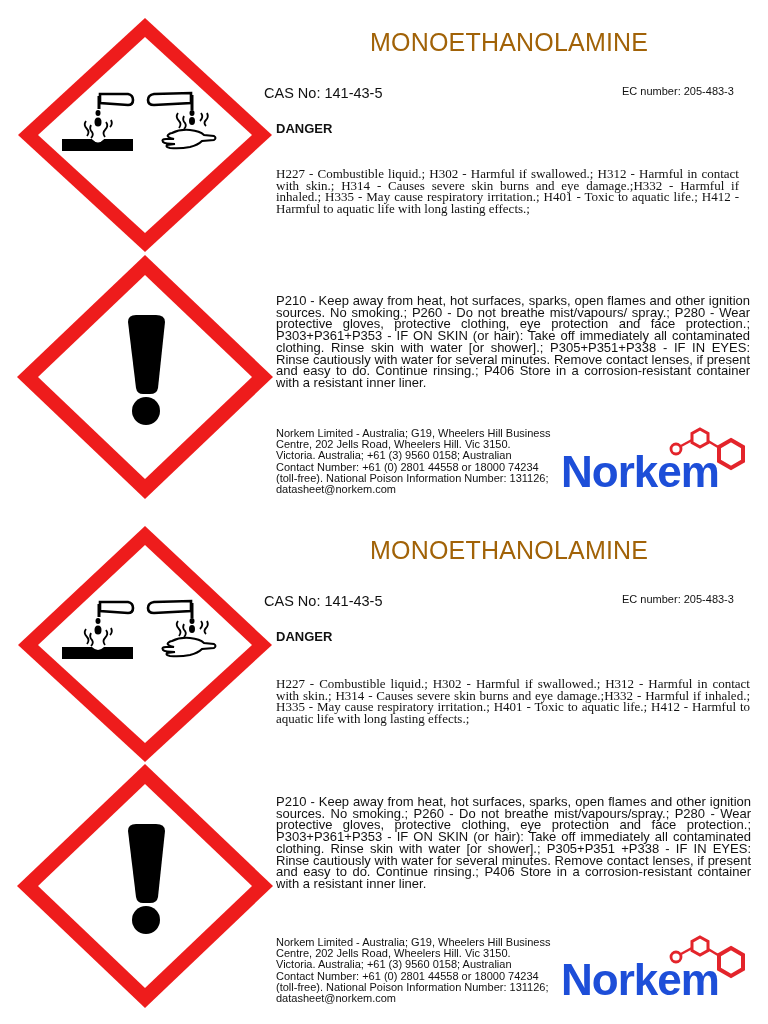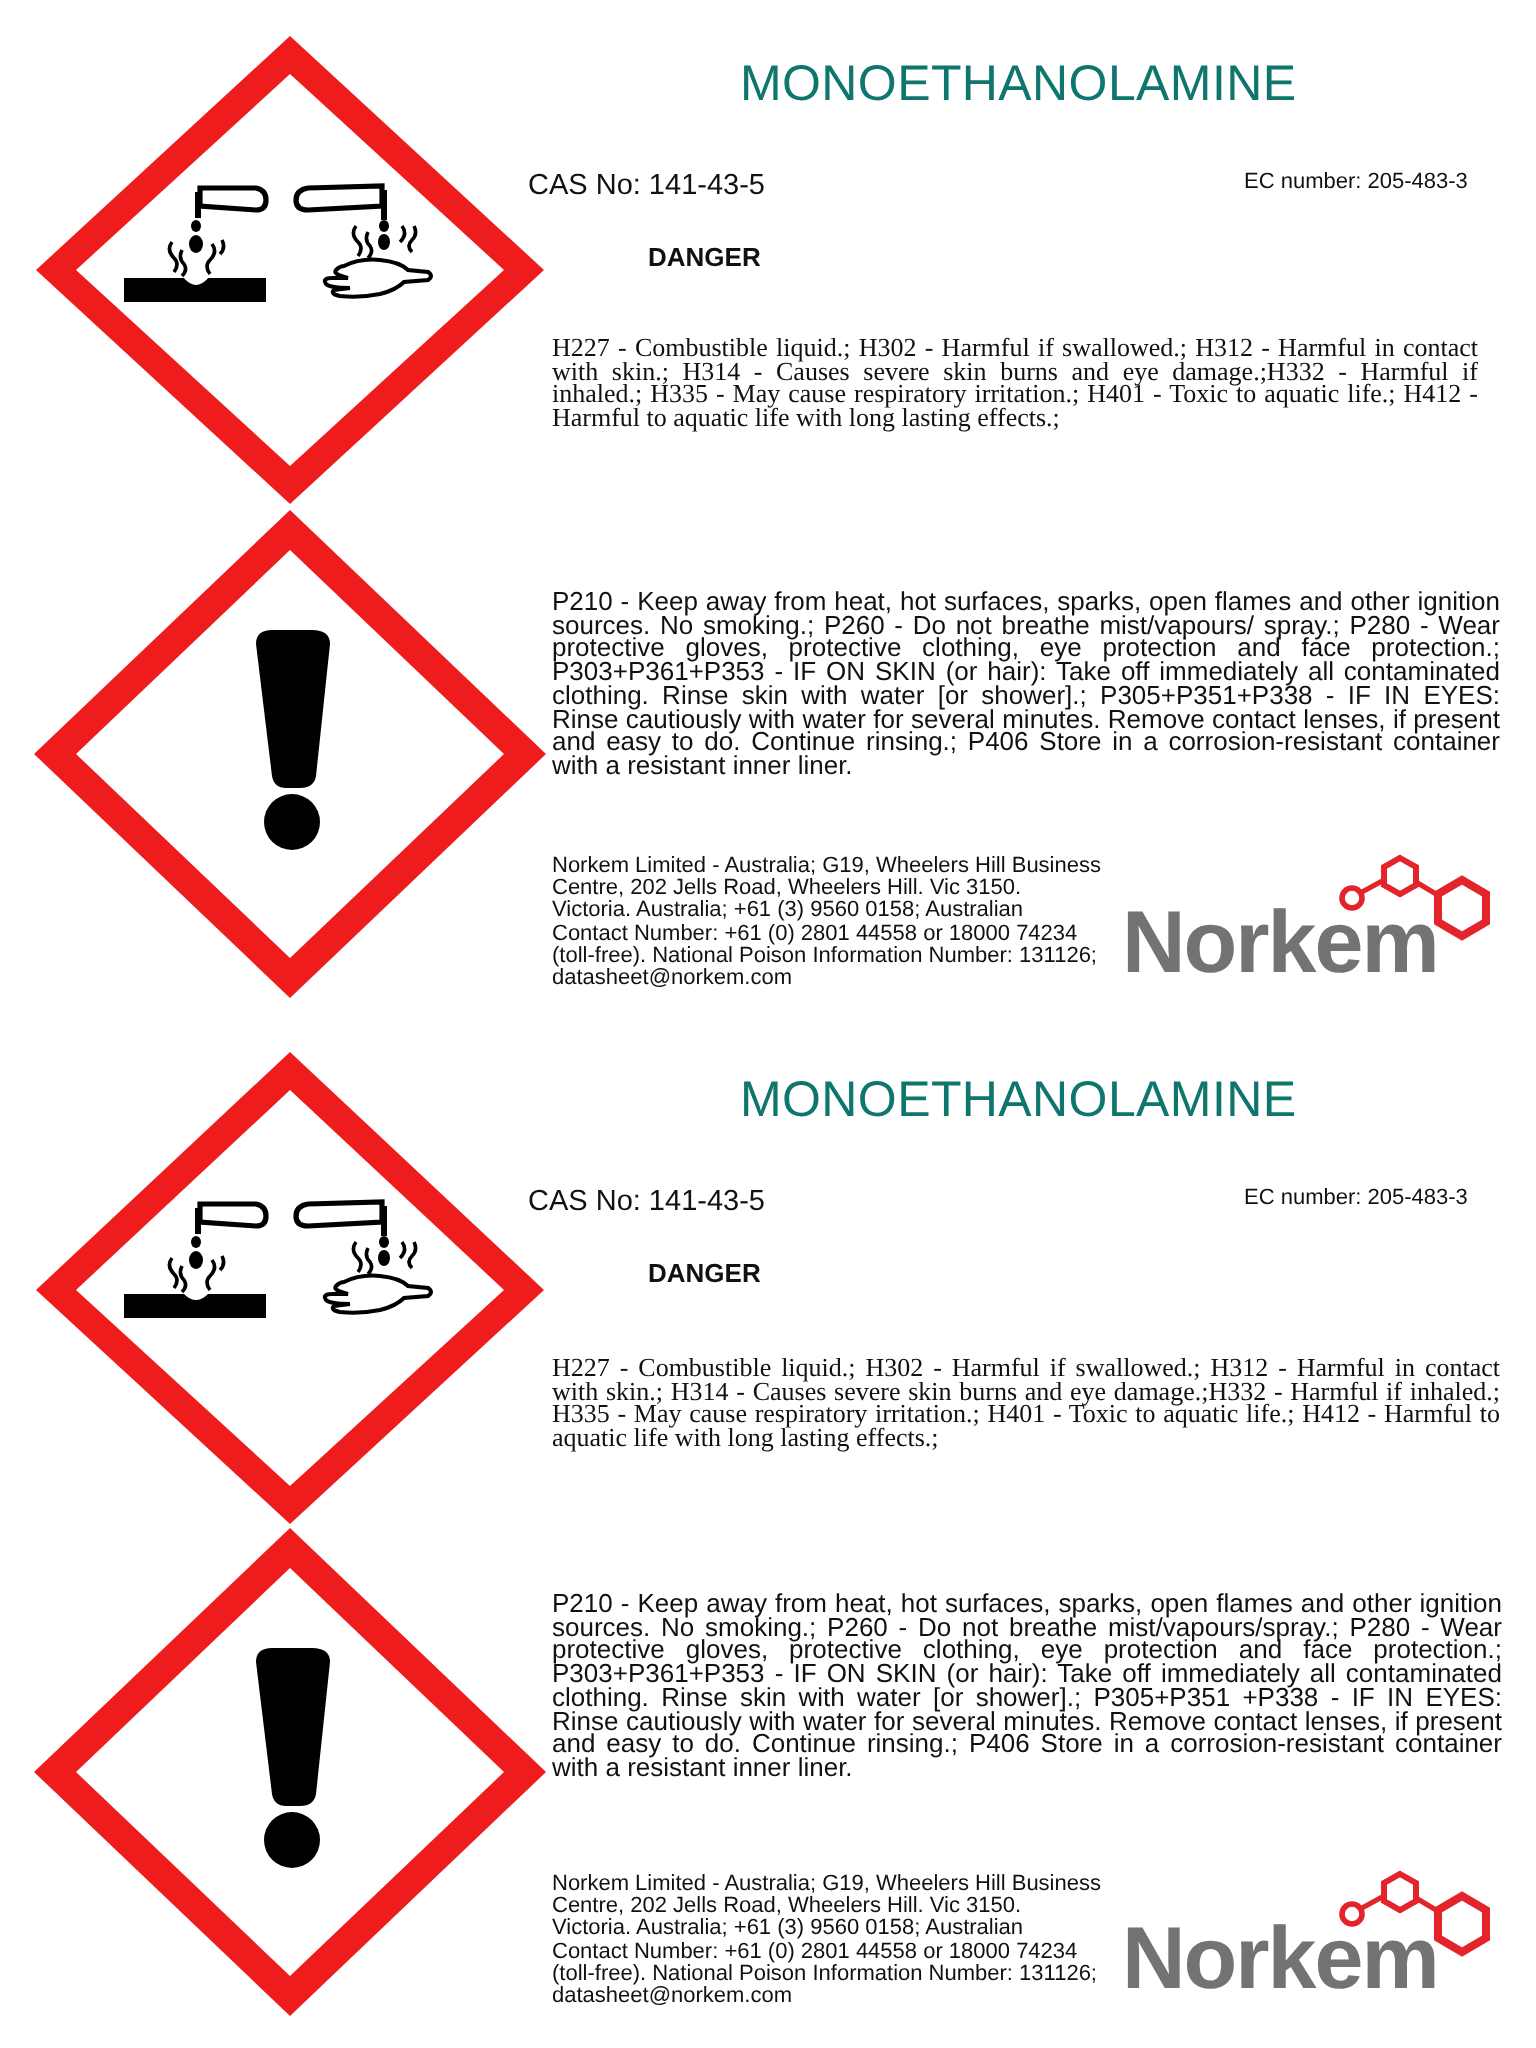--- a/index.html
+++ b/index.html
@@ -3,36 +3,36 @@
   <meta charset="utf-8">
   <style>
     html, body { margin: 0; padding: 0; background: #ffffff; }
     body { width: 768px; height: 1024px; position: relative; overflow: hidden;
            font-family: "Liberation Sans", sans-serif; color: #111; }
     .label { position: absolute; left: 0; width: 768px; height: 508px; }
     .label.lower { top: 508px; }
     .label.upper { top: 0; }
     .picto { position: absolute; left: 0; top: 0; }
     .title { position: absolute; left: 370px; top: 28px; font-size: 25px; letter-spacing: 0.2px;
-             color: #0f766e; white-space: nowrap; }
+             color: #a16207; white-space: nowrap; }
     .cas { position: absolute; left: 264px; top: 85px; font-size: 14.5px; white-space: nowrap; }
     .ec { position: absolute; left: 622px; top: 85px; font-size: 11px; white-space: nowrap; }
-    .danger { position: absolute; left: 276px; top: 121px; font-size: 13px; font-weight: bold; margin-left: 48px; }
+    .danger { position: absolute; left: 276px; top: 121px; font-size: 13px; font-weight: bold; }
     .hazard { position: absolute; left: 276px; top: 168px; width: 463px; font-size: 13px;
               line-height: 11.6px; text-align: justify; font-family: Liberation Serif, serif; }
     .precaution { position: absolute; left: 276px; top: 256px; width: 474px; font-size: 13px;
                   line-height: 11.7px; text-align: justify; margin-top: 39px; }
     .lower .hazard { top: 170px; width: 474px; }
     .lower .precaution { top: 249px; width: 475px; }
     .supplier { position: absolute; left: 276px; top: 428px; width: 275px; font-size: 11px;
                 line-height: 11.2px; color: #111; }
     .lower .supplier { top: 429px; }
     .logo { position: absolute; left: 558px; top: 425px; width: 200px; height: 75px; }
     .logo-text { position: absolute; left: 3px; top: 22px; font-size: 44px; font-weight: bold;
-                 color: #737373; letter-spacing: -1px; line-height: 50px; }
+                 color: #1d4ed8; letter-spacing: -1px; line-height: 50px; }
     .logo svg { position: absolute; left: 0; top: 0; }
   </style>
 </head>
 <body>
 
 <div class="label upper">
   <svg class="picto" width="280" height="508" viewBox="0 0 280 508">
 
     <g>
       <polygon points="145,18 272,135 145,252 18,135" fill="#ee1c1c"></polygon>

